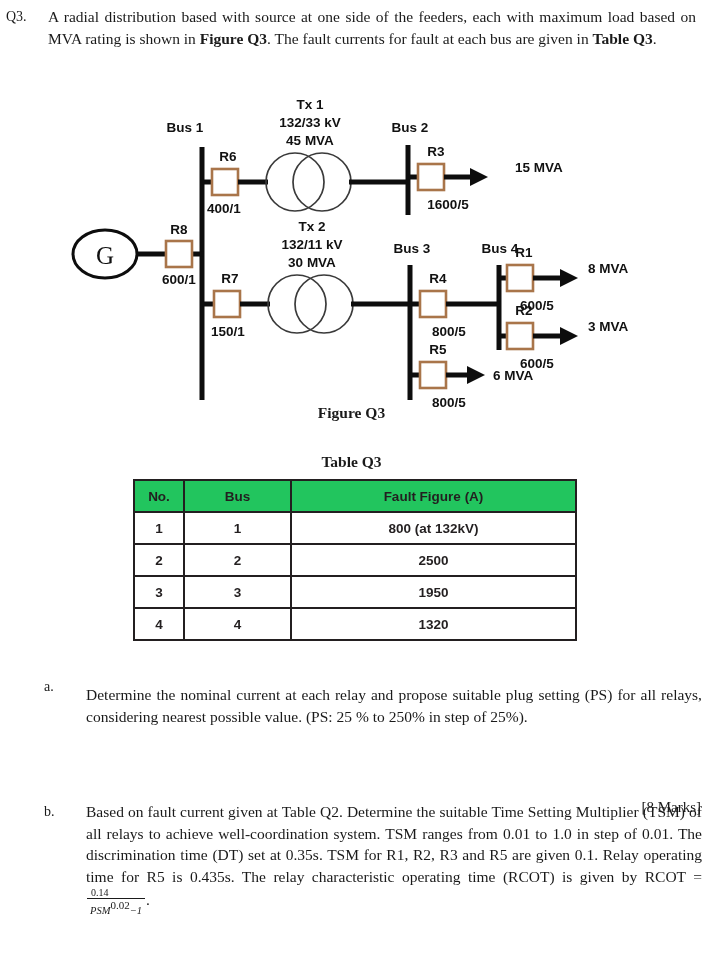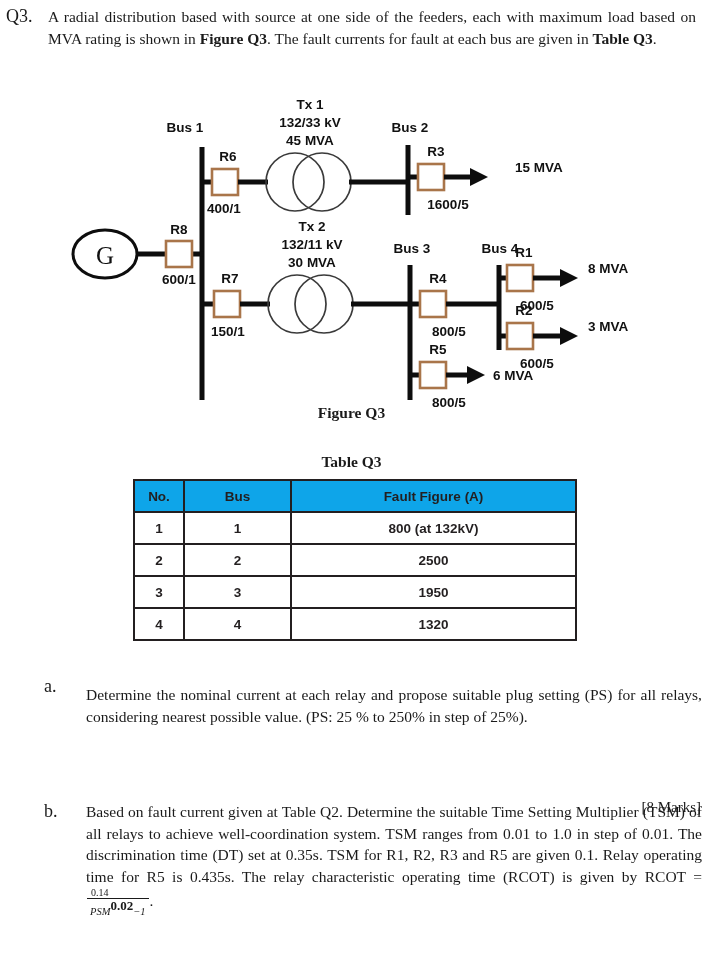--- a/index.html
+++ b/index.html
@@ -18,21 +18,21 @@
 
   
   .qblock {
     position: absolute;
     display: flex;
     align-items: flex-start;
   }
   .qlabel {
     width: 42px;
     flex: 0 0 42px;
-    font-size: 18px;
+    font-size: 14px;
     line-height: 21px;
   }
   .qtext {
     font-size: 15.5px;
     line-height: 21.5px;
     text-align: justify;
     text-justify: inter-word;
   }
   .b { font-weight: bold; }
 
@@ -82,21 +82,21 @@
   }
   #faulttable td, #faulttable th {
     border: 2px solid #231f20;
     text-align: center;
     font-weight: bold;
     font-size: 13.5px;
     height: 30px;
     padding: 0;
     color: #231f20;
   }
-  #faulttable thead th { background: #0ea5e9; }
+  #faulttable thead th { background: #22c55e; }
   .col-no   { width: 48px; }
   .col-bus  { width: 105px; margin-top: 45px; }
   .col-fc   { width: 283px; }
 
   
   #part-a { left: 44px; top: 676px; width: 658px; }
   #part-a .qtext { width: 616px; margin-top: 8px; }
   #part-b { left: 44px; top: 801px; width: 658px; }
   #part-b .qtext { width: 616px; }
 
@@ -125,21 +125,21 @@
     padding: 0 4px;
   }
   .frac .den {
     display: block;
     font-size: 10.5px;
     line-height: 13px;
     border-top: 1.3px solid #1a1a1a;
     padding: 0 3px;
     font-style: italic;
   }
-  .frac .den sup { font-style: normal; font-size: 13px; font-weight: bold; }
+  .frac .den sup { font-style: normal; font-size: 11px; }
 </style>
 </head>
 <body>
 
 <div class="qblock" id="intro">
   <div class="qlabel">Q3.</div>
   <div class="qtext"><span>A radial distribution based with source at one side of the feeders, each with maximum load based on MVA rating is shown in </span><span class="b">Figure Q3</span><span>. The fault currents for fault at each bus are given in </span><span class="b">Table Q3</span><span>.</span></div>
 </div>
 
 <div id="figure">

